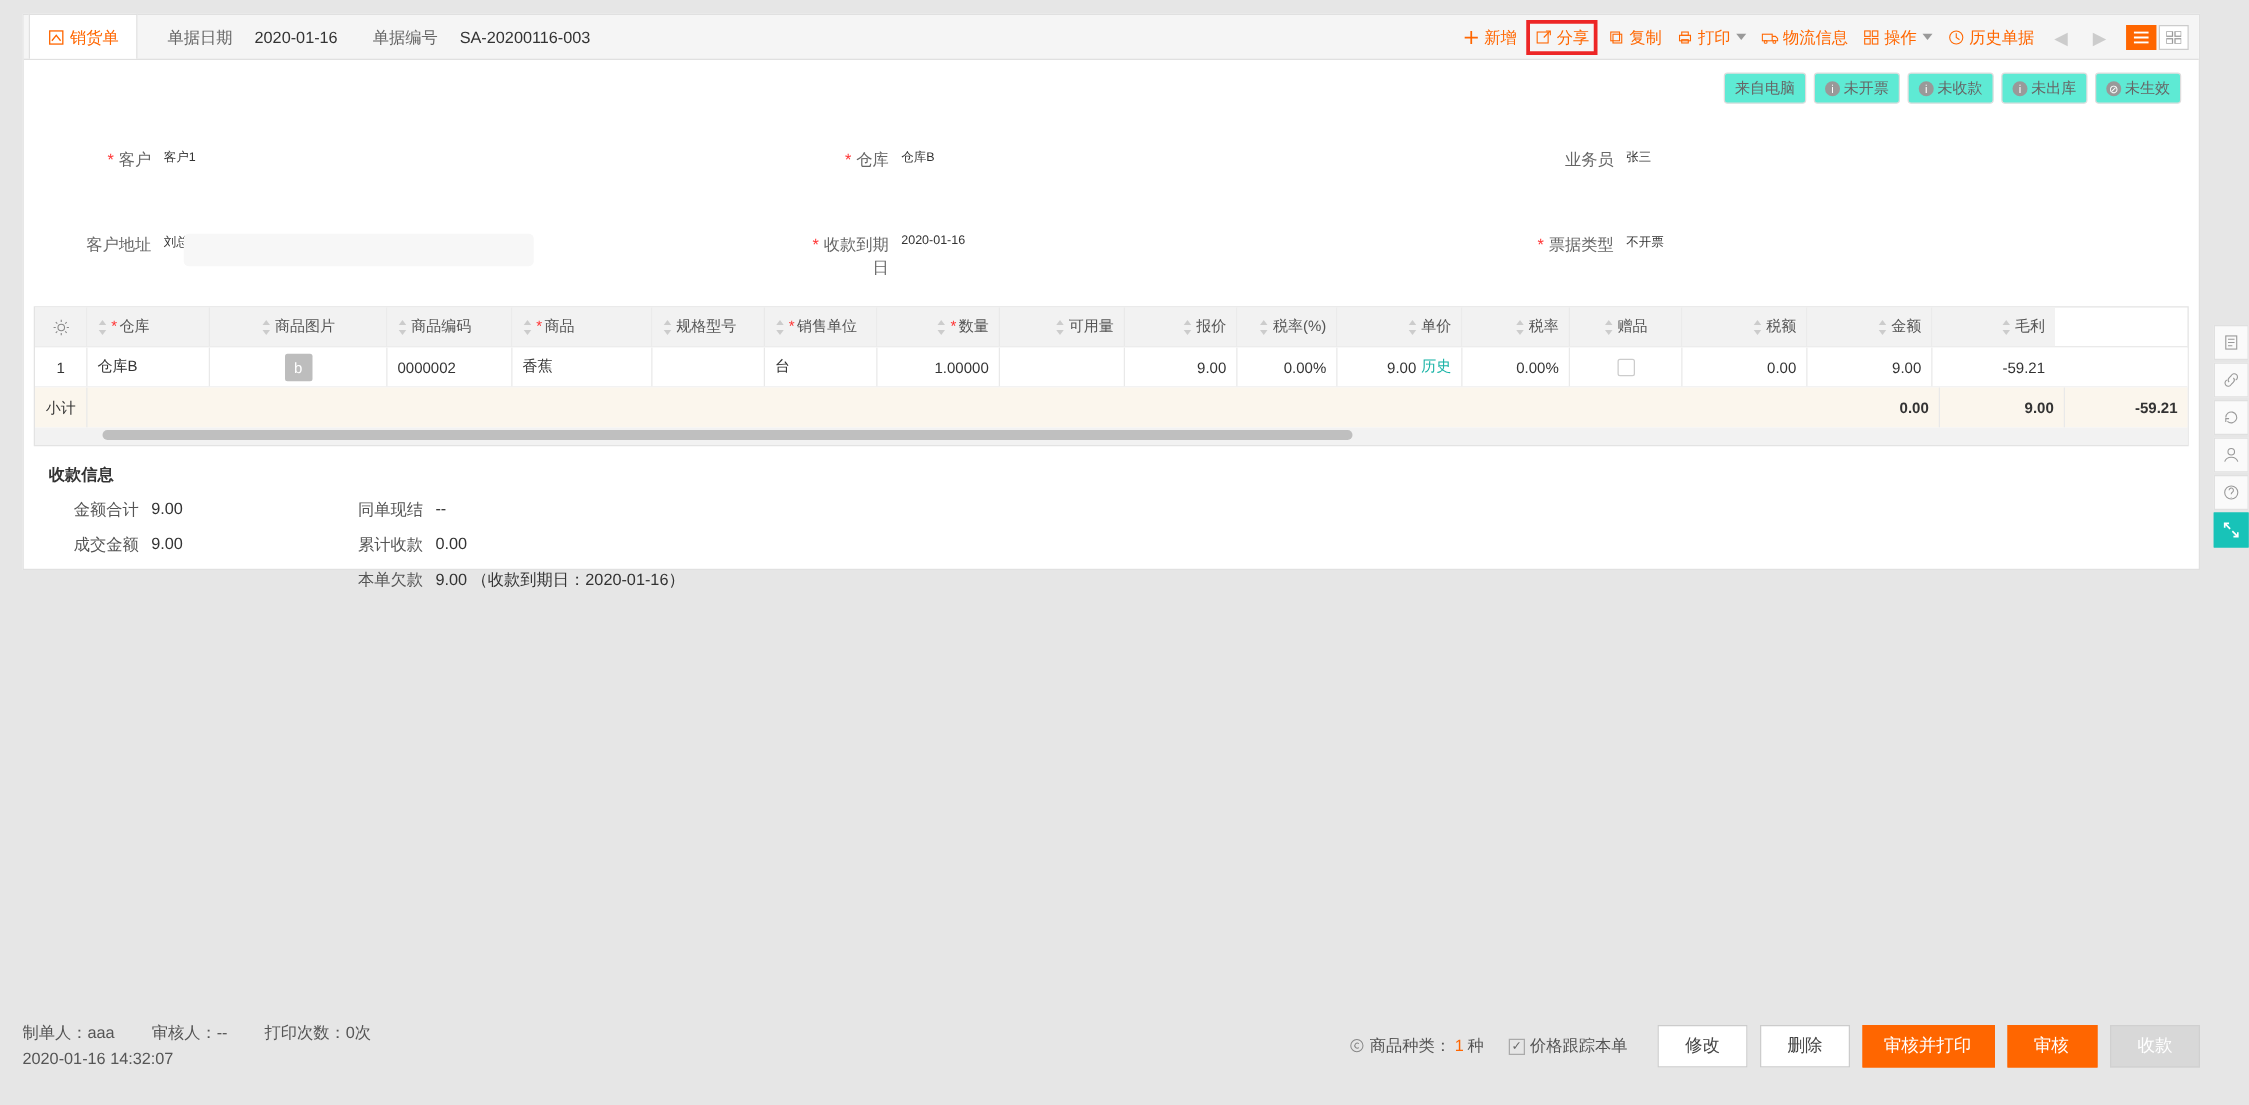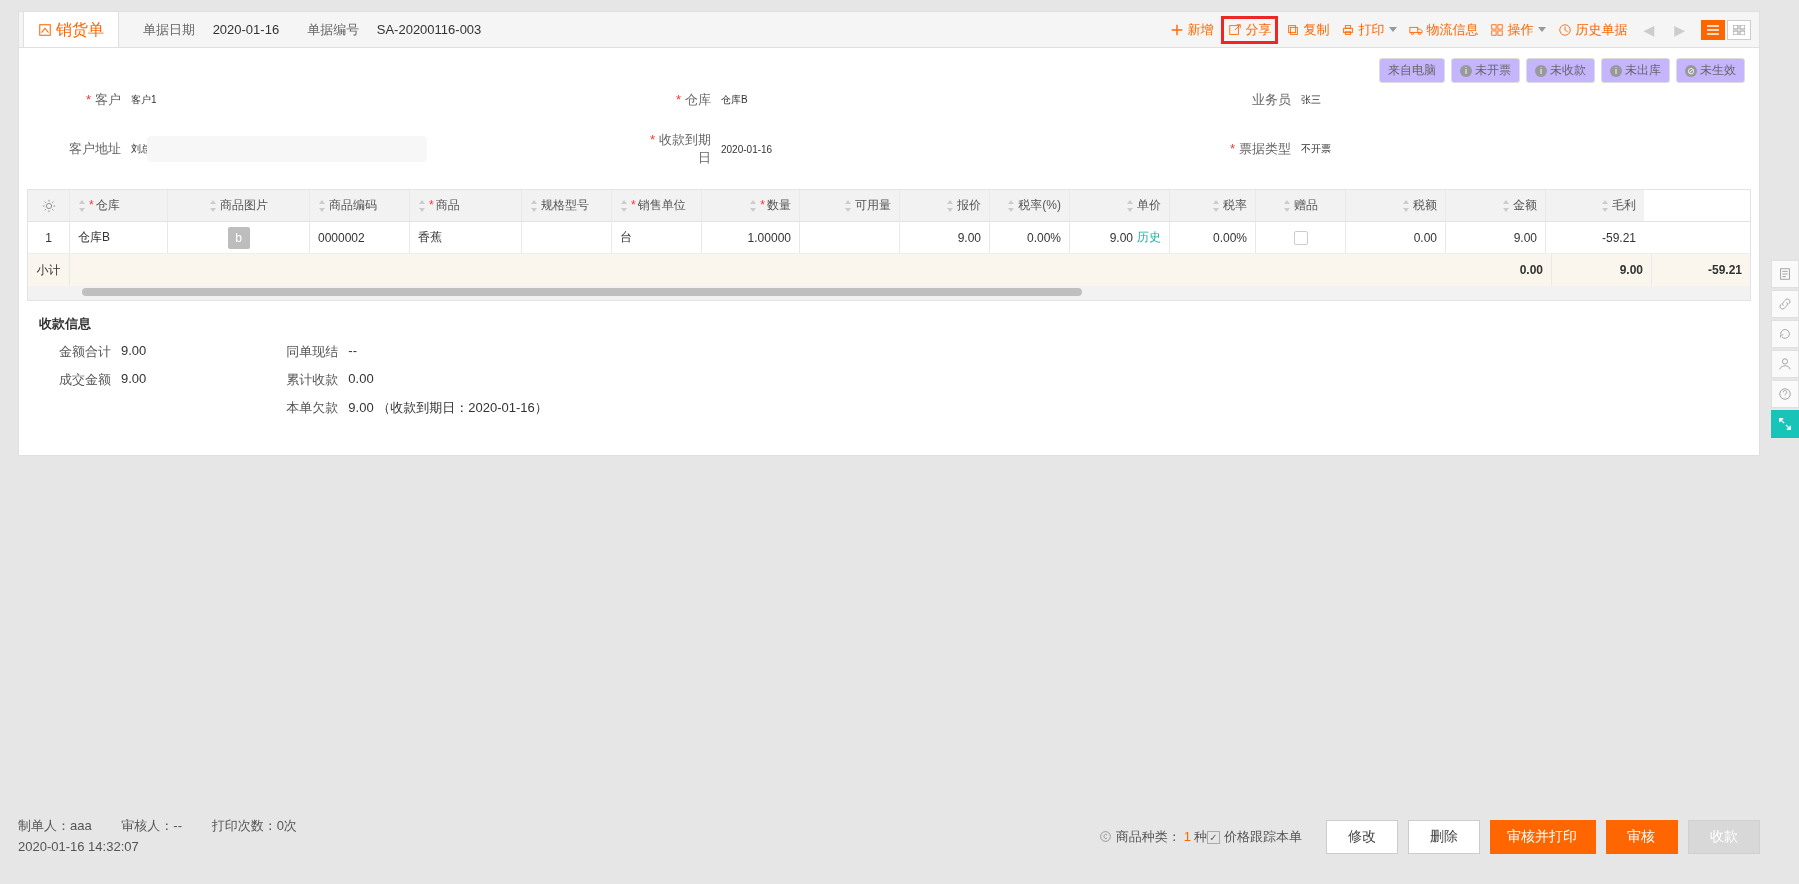--- a/index.html
+++ b/index.html
@@ -30,46 +30,46 @@
     padding-left: 4px;
   }
   .tab {
     height: 36px; line-height: 36px;
     padding: 0 14px;
     background: #fff;
     border: 1px solid #e0e0e0;
     border-bottom: none;
     margin-top: -1px;
     color: #f60;
-    font-size: 16px;
+    font-size: 13px;
     display: flex; align-items: center; gap: 4px;
   }
   .ico { width: 14px; height: 14px; display: inline-block; }
   .hdr-info { margin-left: 24px; color: #666; font-size: 13px; }
   .hdr-info b { color: #333; font-weight: normal; margin-left: 6px; }
   .hdr-actions { margin-left: auto; display: flex; align-items: center; gap: 12px; padding-right: 8px; }
   .act { color: #666; font-size: 13px; display: flex; align-items: center; gap: 3px; cursor: pointer; }
   .act svg, .act .ico { width: 14px; height: 14px; }
   .act.orange { color: #f60; }
   .hl-rect { border: 3px solid #ed2626; padding: 2px 4px; margin: -2px -4px; }
   .caret-d { width: 0; height: 0; border-left: 4px solid transparent; border-right: 4px solid transparent; border-top: 5px solid #999; display: inline-block; margin-left: 2px; }
   .nav-pg { color: #ccc; font-size: 14px; padding: 0 4px; }
   .view-toggle { display: flex; gap: 2px; }
   .vt { width: 24px; height: 20px; border: 1px solid #ccc; background: #fff; display: flex; align-items: center; justify-content: center; }
   .vt.active { background: #f60; border-color: #f60; color: #fff; }
 
   
   .status-row { display: flex; justify-content: flex-end; gap: 6px; padding: 10px 14px 0 14px; }
-  .badge { background: #c4b5fd; border: 1px solid #ddd; border-radius: 3px; padding: 3px 8px; font-size: 12px; color: #666; display: flex; align-items: center; gap: 3px; }
+  .badge { background: #5eead4; border: 1px solid #ddd; border-radius: 3px; padding: 3px 8px; font-size: 12px; color: #666; display: flex; align-items: center; gap: 3px; }
   .badge .ci { width: 12px; height: 12px; border-radius: 50%; background: #999; color: #fff; font-size: 9px; display: inline-flex; align-items: center; justify-content: center; }
 
   
   .form { padding: 8px 30px 0 30px; }
   .frow { display: flex; margin-bottom: 22px; }
-  .fcell { display: flex; align-items: center; }
+  .fcell { display: flex; align-items: flex-start; margin-top: 28px; }
   .fcell.c1 { width: 590px; }
   .fcell.c2 { width: 580px; }
   .fcell.c3 { width: 500px; }
   .flabel { width: 72px; text-align: right; margin-right: 10px; color: #666; font-size: 13px; }
   .req::before { content: "*"; color: #f33; margin-right: 4px; }
   .fval { color: #333; font-size: 10px; }
   .addnote { color: #f60; font-size: 13px; display: inline-flex; align-items: center; gap: 3px; cursor: pointer; }
   .addnote .plus { width: 14px; height: 14px; border-radius: 50%; background: #f60; color: #fff; font-size: 10px; display: inline-flex; align-items: center; justify-content: center; }
   .blurbox { width: 280px; height: 26px; background: #f7f7f7; border-radius: 4px; margin-left: -4px; }
 
@@ -123,21 +123,21 @@
   .rbtn { width: 28px; height: 28px; background: #fafafa; border: 1px solid #e0e0e0; display: flex; align-items: center; justify-content: center; color: #999; font-size: 14px; }
   .rbtn.teal { background: #18c3b8; border-color: #18c3b8; color: #fff; }
 
   
   .footer {
     position: absolute; left: 18px; bottom: 18px; right: 39px; height: 58px;
     display: flex; align-items: center; font-size: 13px;
   }
   .fmeta { color: #555; line-height: 1.6; }
   .fspacer { flex: 1; }
-  .fmid { display: flex; align-items: flex-start; color: #555; }
+  .fmid { display: flex; align-items: flex-start; gap: 20px; color: #555; }
   .fmid .cnt .n { color: #f60; margin: 0 3px; }
   .fchk { display: flex; align-items: center; gap: 4px; }
   .fchk .box { width: 13px; height: 13px; border: 1px solid #aaa; display: inline-flex; align-items: center; justify-content: center; font-size: 10px; color: #666; }
   .fbtns { display: flex; gap: 10px; margin-left: 24px; }
   .btn { height: 34px; min-width: 72px; padding: 0 18px; border: 1px solid #ccc; background: #fff; color: #444; display: flex; align-items: center; justify-content: center; cursor: pointer; font-size: 14px; }
   .btn.primary { background: #f60; border-color: #f60; color: #fff; padding-left: 16px; }
   .btn.disabled { background: #d8d8d8; border-color: #d0d0d0; color: #fff; cursor: not-allowed; }
 </style>
 </head>
 <body>

